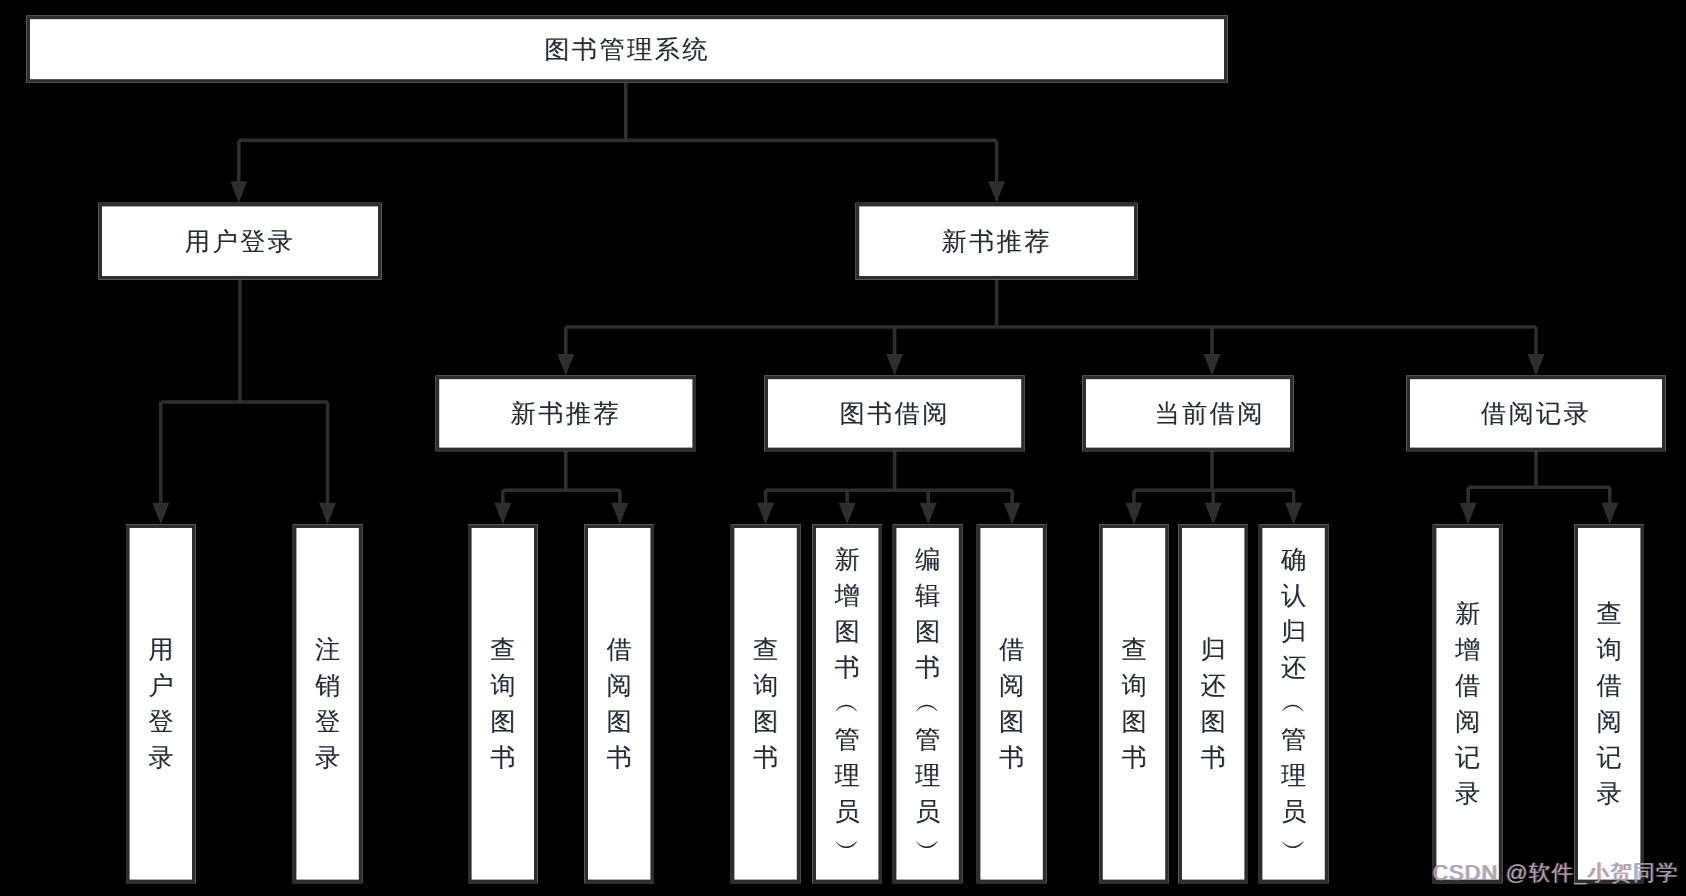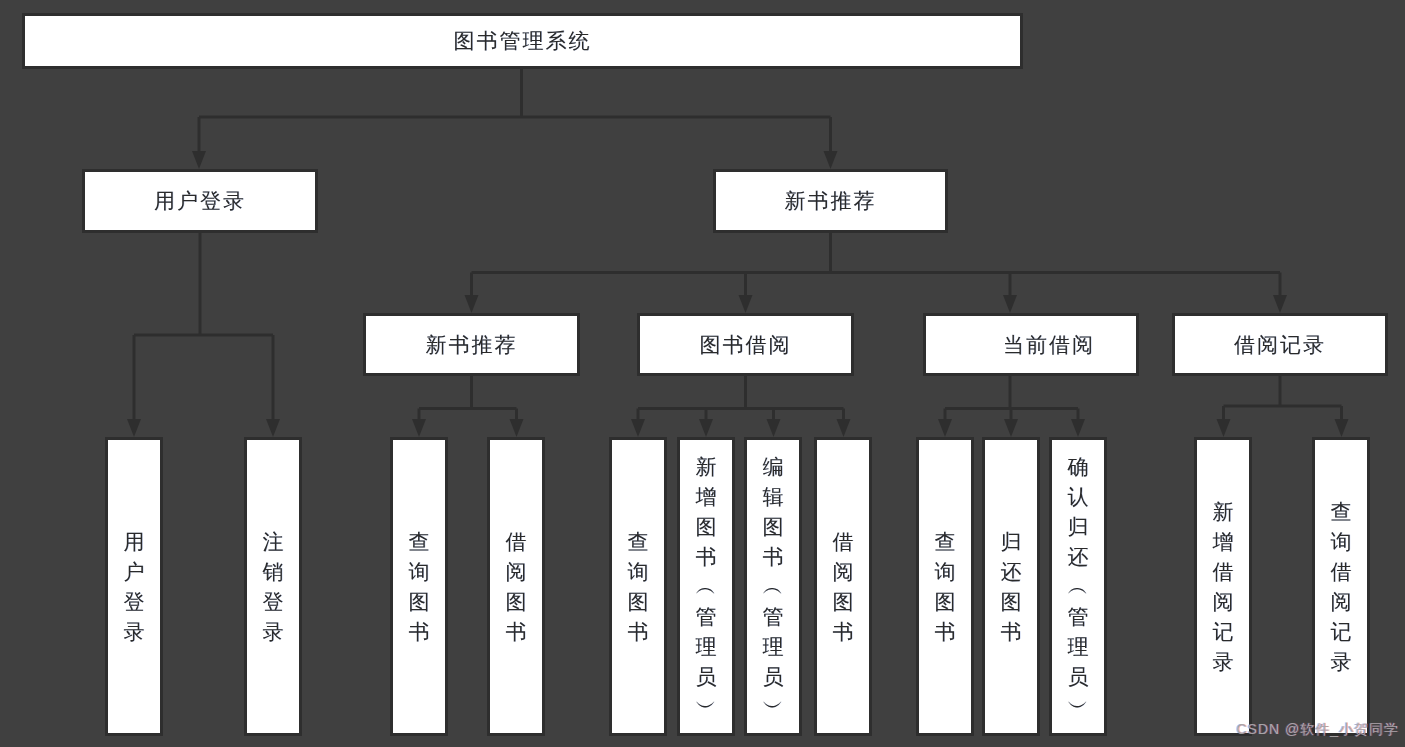--- a/index.html
+++ b/index.html
@@ -1,20 +1,20 @@
 <!DOCTYPE html>
 <html><head>
 <meta charset="utf-8">
 <style>
   html,body{margin:0;padding:0;background:#ffffff;}
   body{font-family:"Liberation Sans","DejaVu Sans",sans-serif;}
   .canvas{
     position:relative;
     width:1405px;height:747px;
-    background:#404040;
+    background:#000000;
     overflow:hidden;
     text-decoration:underline;
   }
   .wires{position:absolute;left:0;top:0;z-index:1;}
   .node{
     position:absolute;
     box-sizing:border-box;
     background:#ffffff;
     border:3px solid #2e2e2e;
     display:flex;align-items:center;justify-content:center;
@@ -22,31 +22,31 @@
     z-index:2;
     text-shadow:0.6px 0 0 rgba(70,110,200,0.35);
   }
   .hnode{font-size:21px;letter-spacing:2px;}
   .root{left:22px;top:13px;width:1001px;height:56px;}
   .lvl2a{left:82px;top:169px;width:236px;height:64px;text-align:center;}
   .lvl2b{left:713px;top:169px;width:235px;height:64px;}
   .lvl3{top:313px;height:63px;}
   .l3a{left:363px;width:217px;}
   .l3b{left:637px;width:217px;}
-  .l3c{left:923px;width:216px;padding-left:36px;}
+  .l3c{left:902px;width:176px;padding-left:36px;}
   .l3d{left:1172px;width:216px;text-align:right;}
   .leaf{
     top:437px;width:58px;height:299px;
     font-size:21px;line-height:30px;
     text-align:center;
   }
   .vlabel{white-space:pre-line;display:block;}
   .watermark{
     position:absolute;right:6px;bottom:8px;
-    font-size:14px;color:#a6a6a6;z-index:3;
+    font-size:18px;color:#a6a6a6;z-index:3;
     letter-spacing:1px;
     text-shadow:1px 0 0 rgba(230,90,90,0.45),-1px 0 0 rgba(90,120,230,0.45);
   }
 </style>
 </head>
 <body>
 
 <div class="canvas">
 
   <svg class="wires" width="1405" height="747" viewBox="0 0 1405 747">

